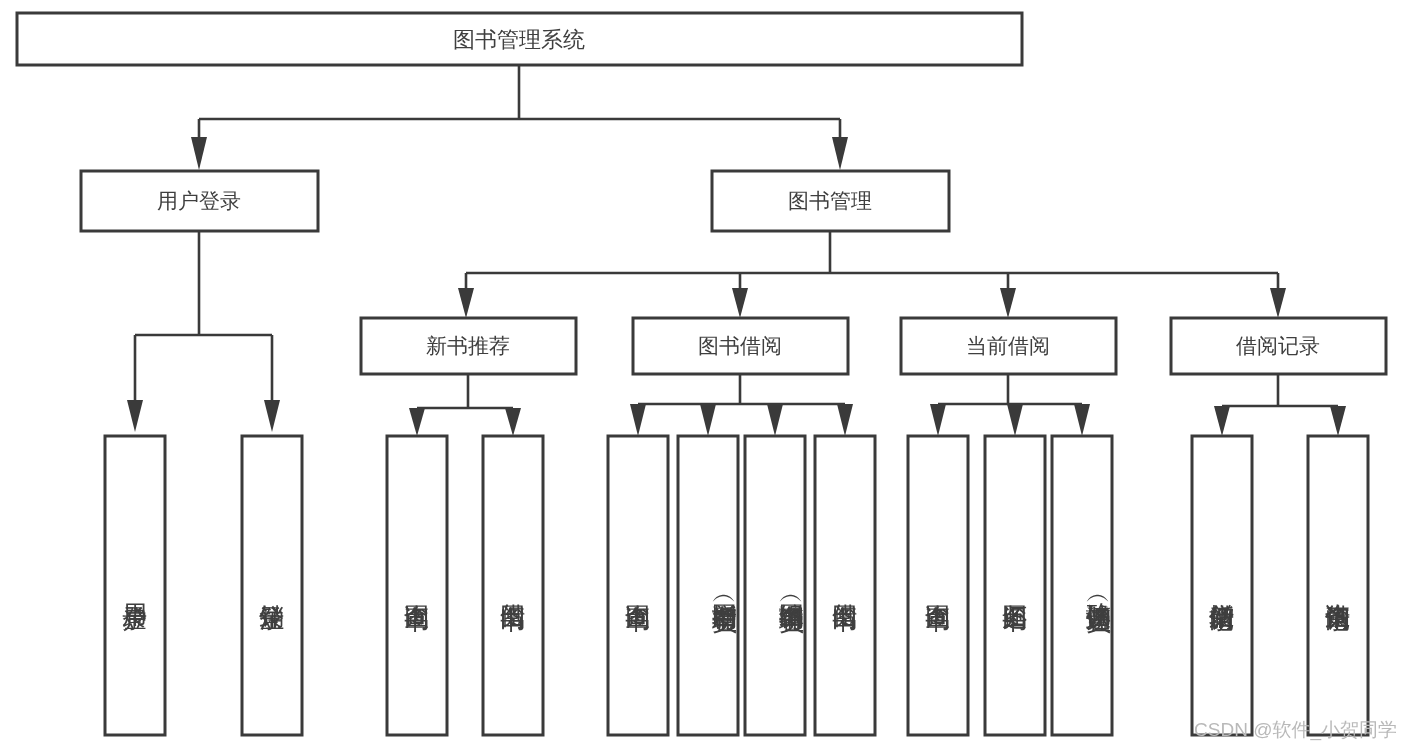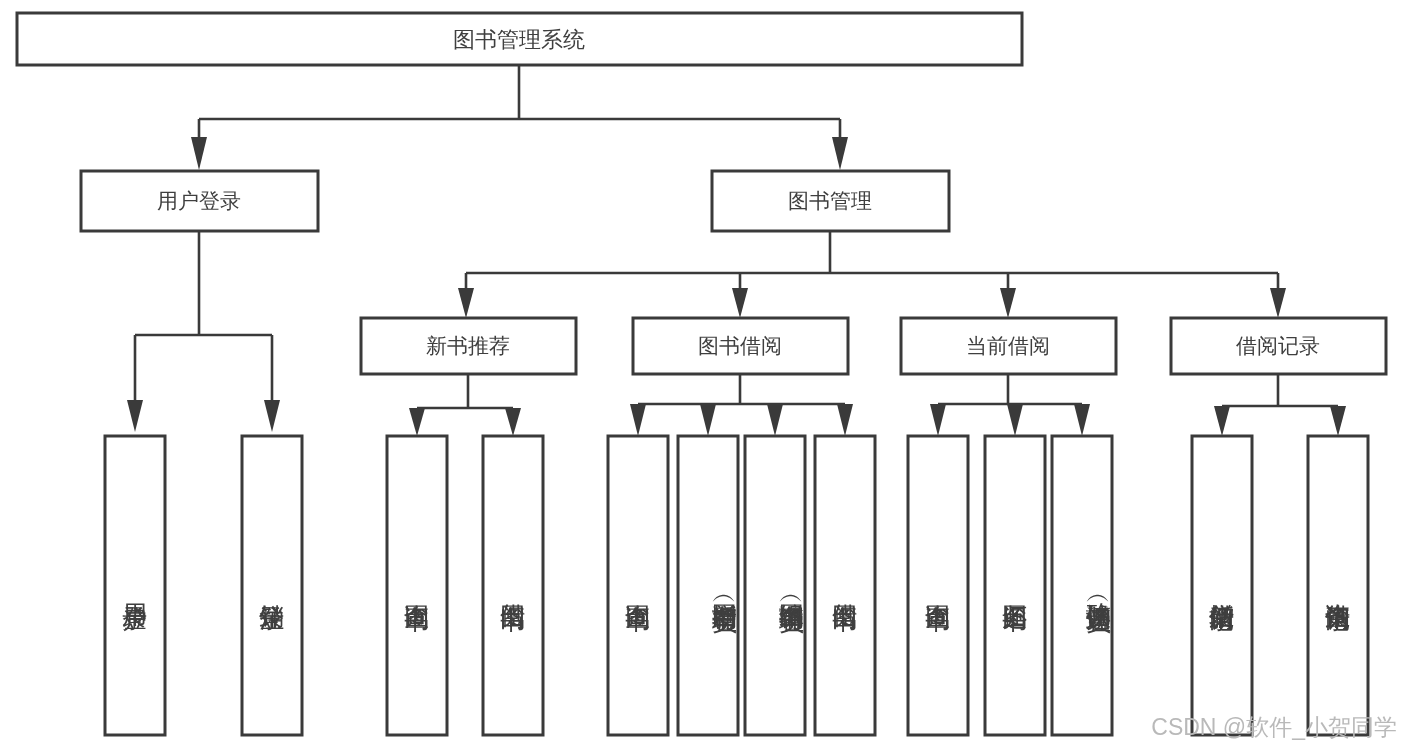--- a/index.html
+++ b/index.html
@@ -67,21 +67,21 @@
     display: flex;
     align-items: center;
     justify-content: center;
     pointer-events: none;
   }
   .watermark {
     position: absolute;
     right: 8px;
     bottom: 4px;
     font-family: "Liberation Sans", "DejaVu Sans", sans-serif;
-    font-size: 23px;
+    font-size: 19px;
     color: #b9b9b9;
     white-space: nowrap;
   }
 </style>
 </head>
 <body>
 
 <div id="diagram-root">
 
   <svg class="diagram-canvas" viewBox="0 0 1405 747">

